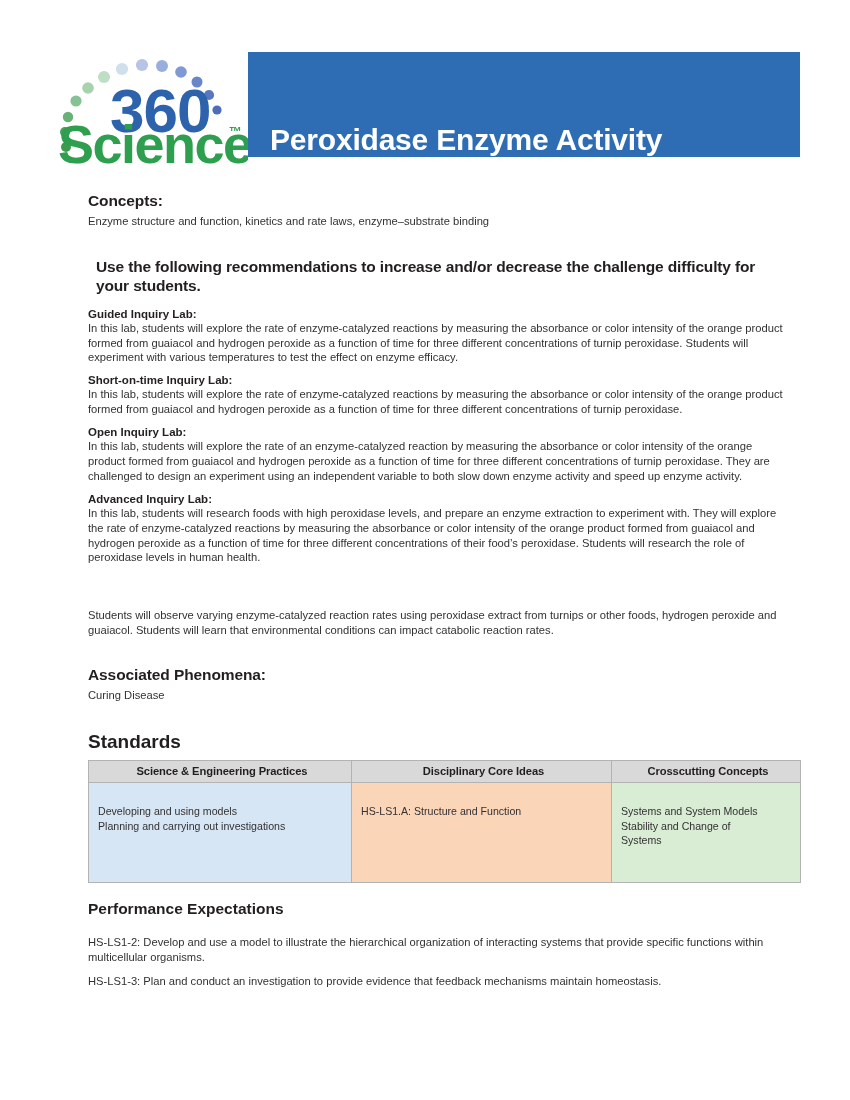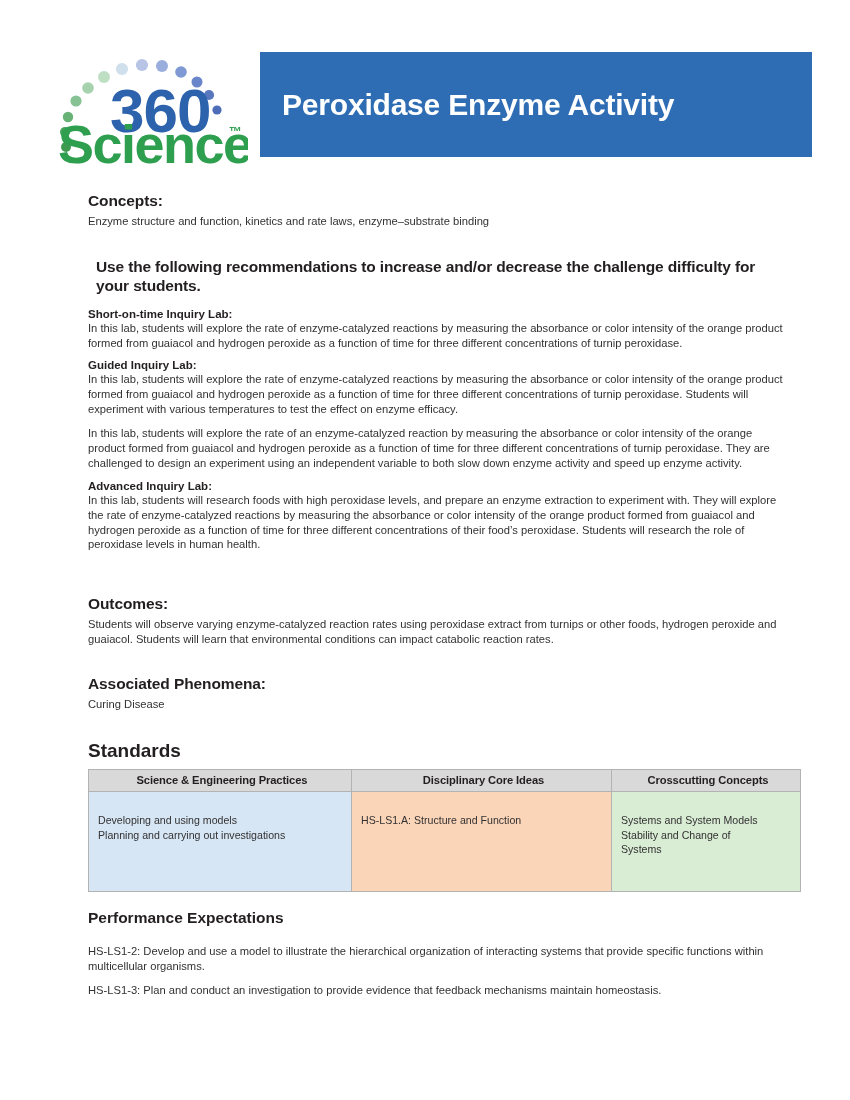--- a/index.html
+++ b/index.html
@@ -32,27 +32,27 @@
     position: absolute;
     left: 58px;
     top: 44px;
     width: 190px;
     height: 122px;
   }
   .logo svg { display: block; }
 
   .title-banner {
     position: absolute;
-    left: 260px;
+    left: 248px;
     top: 52px;
     width: 552px;
     height: 105px;
     background: #2E6DB4;
     display: flex;
-    align-items: center;
+    align-items: flex-end;
   }
   .title-banner .title-text {
     color: #ffffff;
     font-size: 30px;
     font-weight: bold;
     letter-spacing: -0.2px;
     padding-left: 22px;
     font-family: "Liberation Sans", sans-serif;
   }
 
@@ -194,41 +194,41 @@
     <h2 class="section-head">Concepts:</h2>
     <p class="body-text">Enzyme structure and function, kinetics and rate laws, enzyme–substrate binding</p>
 
     <div class="gap-lg"></div>
 
     <h2 class="big-head">Use the following recommendations to increase and/or decrease the challenge difficulty for your students.</h2>
 
     <div class="gap-sm"></div>
 
     <div class="lab-block">
+      <h3 class="lab-head">Guided Inquiry Lab:</h3>
+      <p class="body-text">In this lab, students will explore the rate of enzyme-catalyzed reactions by measuring the absorbance or color intensity of the orange product formed from guaiacol and hydrogen peroxide as a function of time for three different concentrations of turnip peroxidase. Students will experiment with various temperatures to test the effect on enzyme efficacy.</p>
+    </div>
+
+    <div class="lab-block">
       <h3 class="lab-head">Short-on-time Inquiry Lab:</h3>
       <p class="body-text">In this lab, students will explore the rate of enzyme-catalyzed reactions by measuring the absorbance or color intensity of the orange product formed from guaiacol and hydrogen peroxide as a function of time for three different concentrations of turnip peroxidase.</p>
     </div>
 
     <div class="lab-block">
-      <h3 class="lab-head">Guided Inquiry Lab:</h3>
-      <p class="body-text">In this lab, students will explore the rate of enzyme-catalyzed reactions by measuring the absorbance or color intensity of the orange product formed from guaiacol and hydrogen peroxide as a function of time for three different concentrations of turnip peroxidase. Students will experiment with various temperatures to test the effect on enzyme efficacy.</p>
-    </div>
-
-    <div class="lab-block">
+      <h3 class="lab-head">Open Inquiry Lab:</h3>
       <p class="body-text">In this lab, students will explore the rate of an enzyme-catalyzed reaction by measuring the absorbance or color intensity of the orange product formed from guaiacol and hydrogen peroxide as a function of time for three different concentrations of turnip peroxidase. They are challenged to design an experiment using an independent variable to both slow down enzyme activity and speed up enzyme activity.</p>
     </div>
 
     <div class="lab-block">
       <h3 class="lab-head">Advanced Inquiry Lab:</h3>
       <p class="body-text">In this lab, students will research foods with high peroxidase levels, and prepare an enzyme extraction to experiment with. They will explore the rate of enzyme-catalyzed reactions by measuring the absorbance or color intensity of the orange product formed from guaiacol and hydrogen peroxide as a function of time for three different concentrations of their food’s peroxidase. Students will research the role of peroxidase levels in human health.</p>
     </div>
 
     <div class="gap-xl"></div>
 
-    <h2 class="section-head">Outcomes:</h2>
     <p class="body-text">Students will observe varying enzyme-catalyzed reaction rates using peroxidase extract from turnips or other foods, hydrogen peroxide and guaiacol. Students will learn that environmental conditions can impact catabolic reaction rates.</p>
 
     <div class="gap-lg"></div>
 
     <h2 class="section-head">Associated Phenomena:</h2>
     <p class="body-text">Curing Disease</p>
 
     <div class="gap-lg"></div>
 
     <h2 class="standards-title">Standards</h2>

